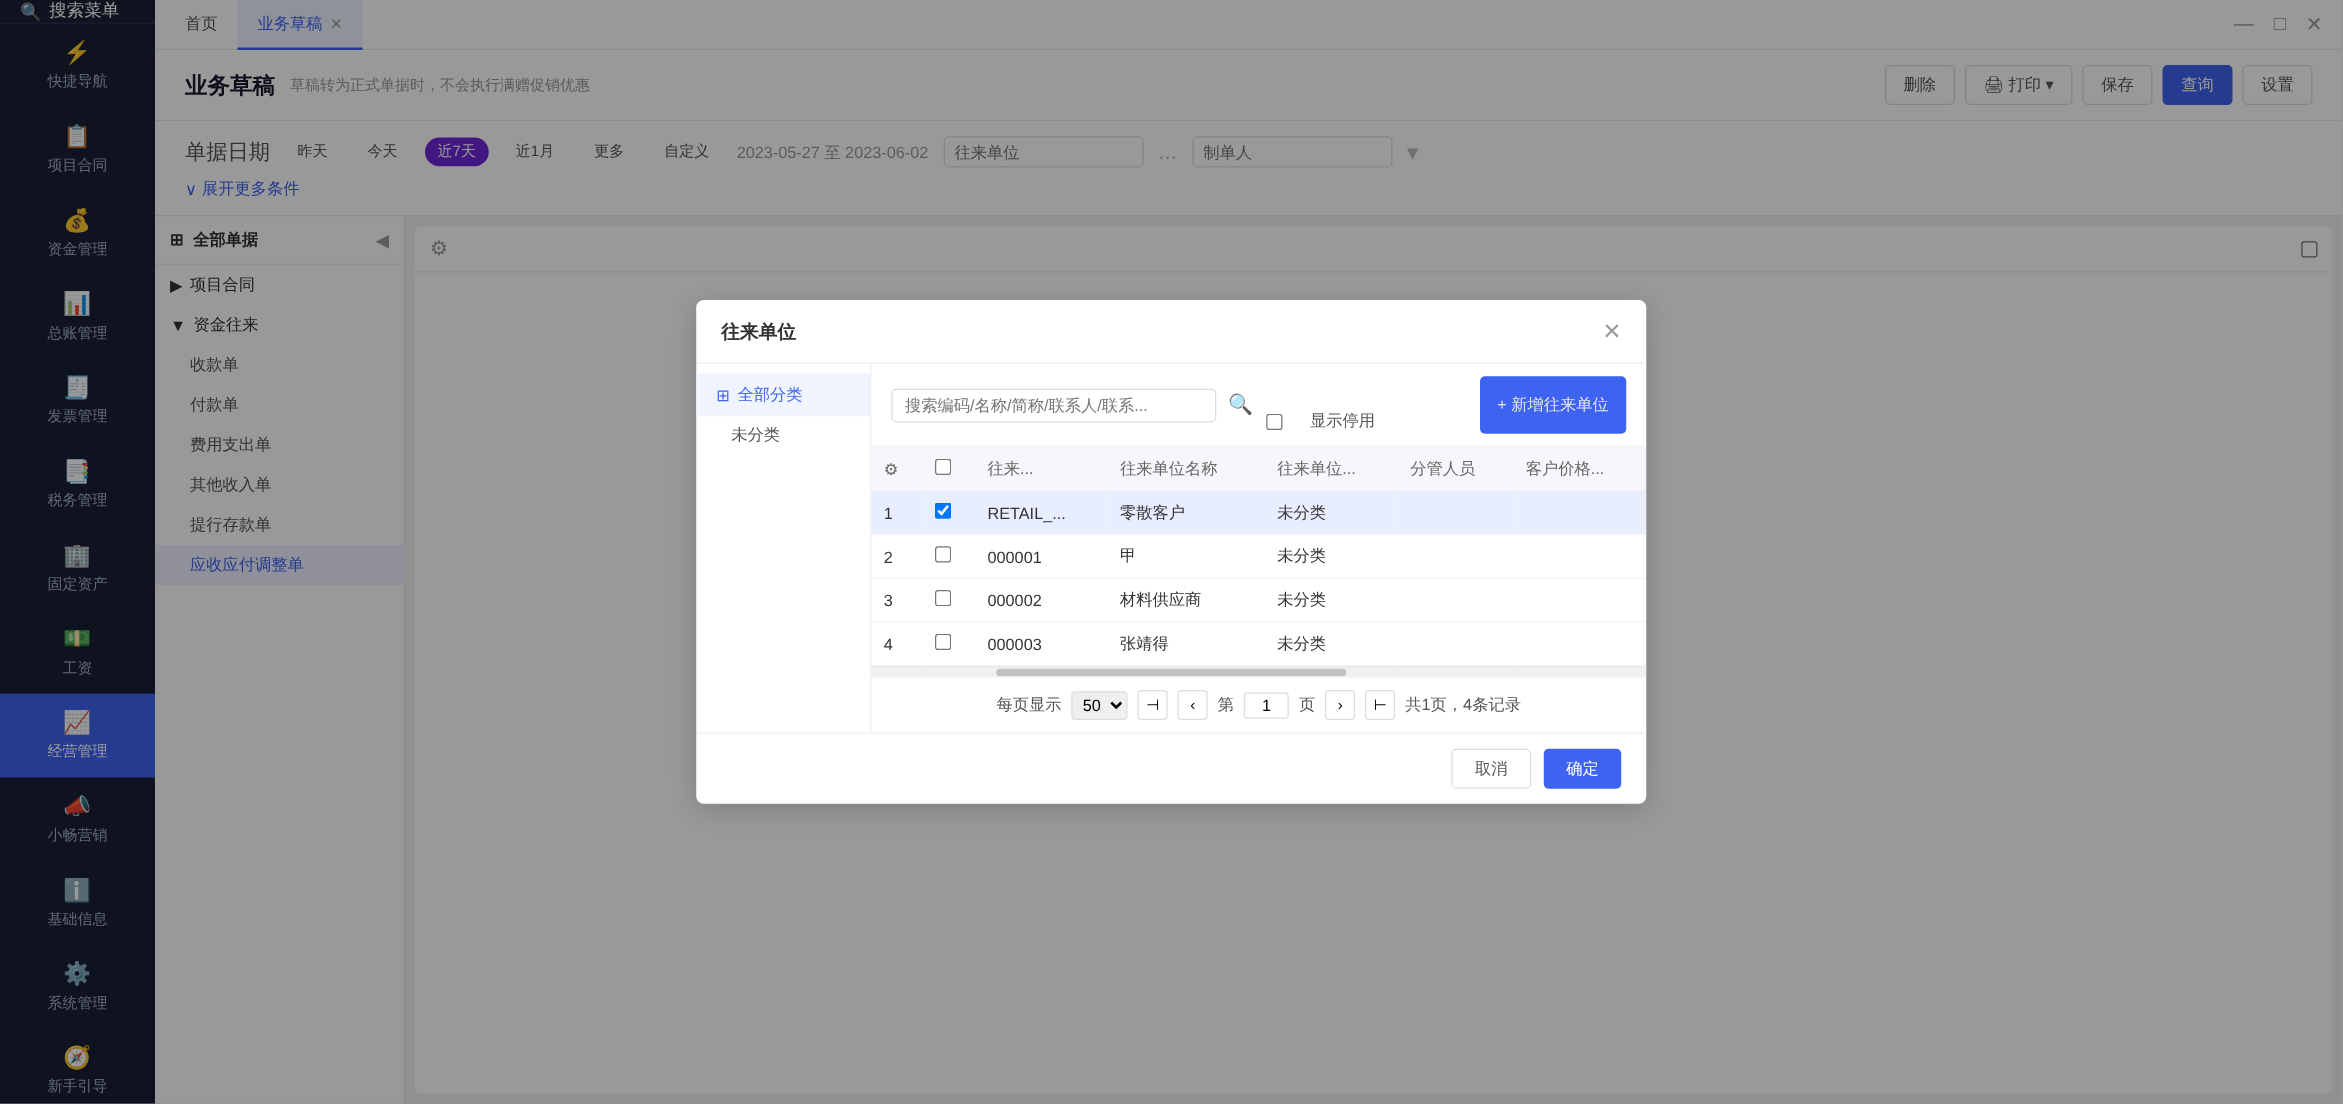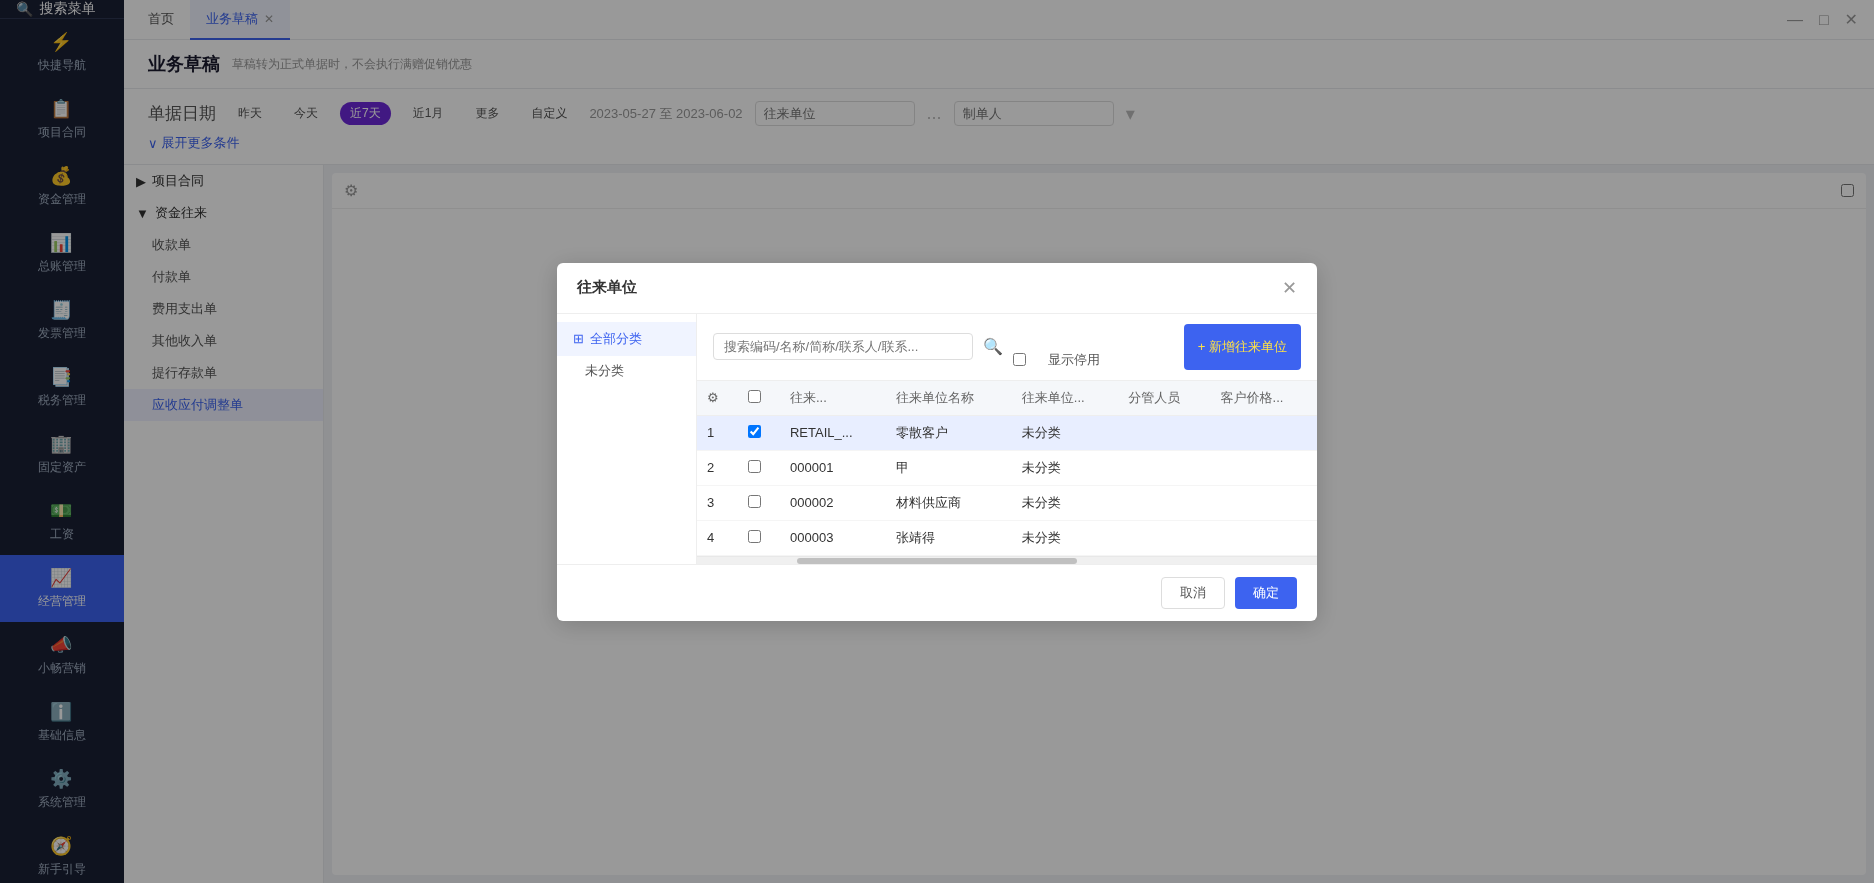--- a/index.html
+++ b/index.html
@@ -259,21 +259,21 @@
       border: 1px solid #ddd;
       border-radius: 4px;
       padding: 5px 10px;
       font-size: 13px;
       max-width: 260px;
     }
     .modal-checkbox-label { display: flex; align-items: center; gap: 22px; font-size: 13px; color: #555; margin-top: 26px; }
     .modal-add-btn {
       margin-left: auto;
       background: #3d63f0;
-      color: #fde047;
+      color: #e5e5e5;
       border: none;
       border-radius: 4px;
       padding: 14px 14px;
       font-size: 13px;
       cursor: pointer;
     }
     .modal-table-wrap { flex: 1; overflow: auto; }
     .modal-table { width: 100%; border-collapse: collapse; font-size: 13px; }
     .modal-table th {
       background: #f5f7fa;
@@ -428,20 +428,31 @@
     <div style="flex:1"></div>
     <span style="padding:0 8px;color:#999;cursor:pointer;">—</span>
     <span style="padding:0 8px;color:#999;cursor:pointer;">□</span>
     <span style="padding:0 8px;color:#999;cursor:pointer;">✕</span>
   </div>
 
   <div class="page-header">
     <div class="page-title-area">
       <span class="page-title">业务草稿</span>
       <span class="page-subtitle">草稿转为正式单据时，不会执行满赠促销优惠</span>
+    </div>
+    <div class="header-actions">
+      <button class="btn">删除</button>
+      <button class="btn">
+        <span>🖨</span>
+        <span>打印</span>
+        <span>▾</span>
+      </button>
+      <button class="btn">保存</button>
+      <button class="btn btn-primary">查询</button>
+      <button class="btn">设置</button>
     </div>
   </div>
 
   <div class="filter-bar">
     <div class="filter-row">
       <span class="filter-label">单据日期</span>
       <span class="date-pill">昨天</span>
       <span class="date-pill">今天</span>
       <span class="date-pill active">近7天</span>
       <span class="date-pill">近1月</span>
@@ -455,20 +466,27 @@
     </div>
     <div class="expand-more">
       <span>∨</span>
       <span>展开更多条件</span>
     </div>
   </div>
 
   <div class="content-area">
 
     <div class="tree-panel">
+      <div class="tree-header">
+        <span>
+          <span style="margin-right:4px;">⊞</span>
+          <span>全部单据</span>
+        </span>
+        <span style="color:#999;cursor:pointer;">◀</span>
+      </div>
       <div class="tree-item parent">
         <span>▶</span>
         <span>项目合同</span>
       </div>
       <div class="tree-item parent">
         <span>▼</span>
         <span>资金往来</span>
       </div>
       <div class="tree-item child">
         <span>收款单</span>
@@ -585,20 +603,34 @@
                 <td></td>
               </tr>
             </tbody>
           </table>
 
           <div class="scrollbar-bottom">
             <div class="scrollbar-thumb"></div>
           </div>
         </div>
 
+        <div class="modal-pagination">
+          <span>每页显示</span>
+          <select class="per-page-select">
+            <option>50</option>
+          </select>
+          <button class="page-btn">⊣</button>
+          <button class="page-btn">‹</button>
+          <span>第</span>
+          <input class="page-num-input" type="text" value="1" style="">
+          <span>页</span>
+          <button class="page-btn">›</button>
+          <button class="page-btn">⊢</button>
+          <span>共1页，4条记录</span>
+        </div>
       </div>
     </div>
 
     <div class="modal-footer">
       <button class="btn-cancel">取消</button>
       <button class="btn-confirm">确定</button>
     </div>
   </div>
 </div>
 

